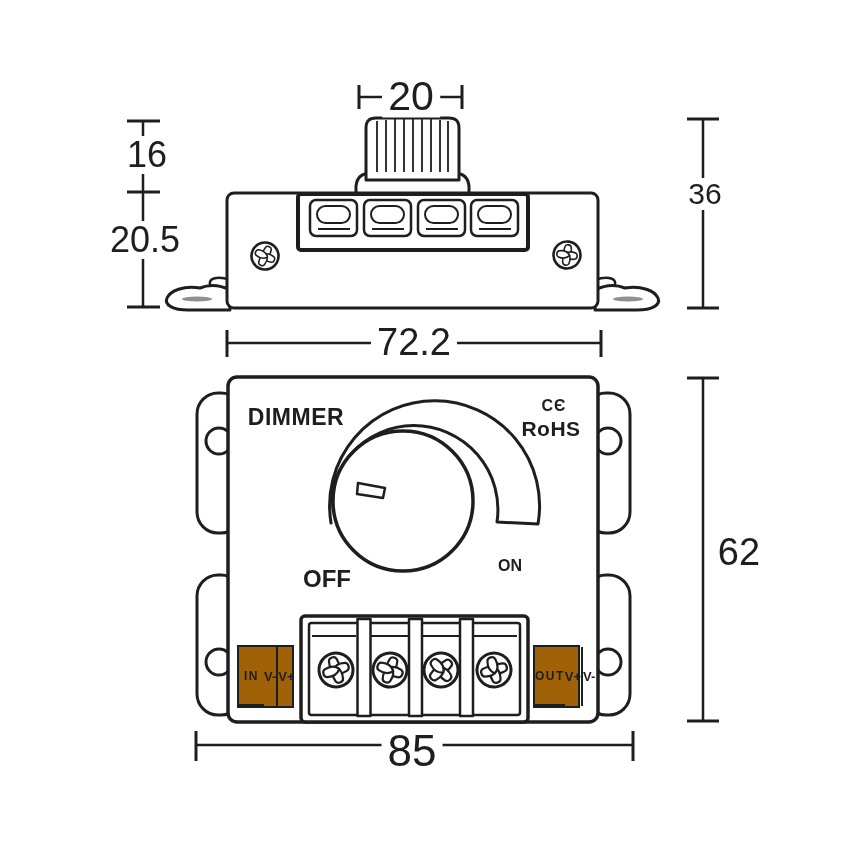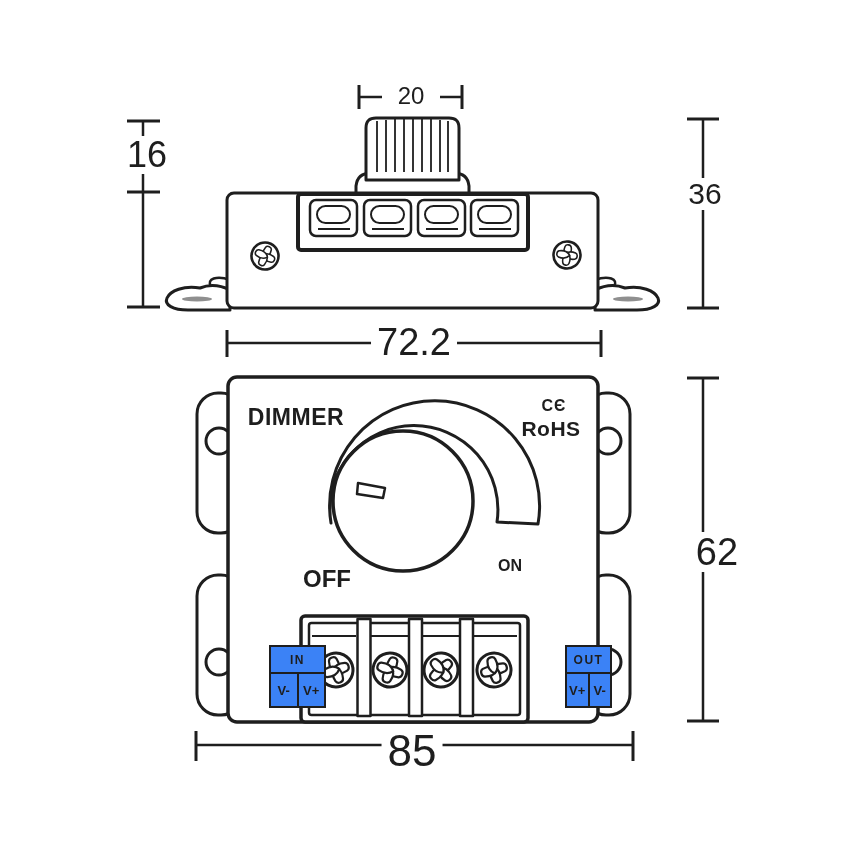--- a/index.html
+++ b/index.html
@@ -8,38 +8,38 @@
     font-family:"Liberation Sans", sans-serif;color:#1e1e1e;
   }
   #lineart{position:absolute;left:0;top:0;}
   .t{
     position:absolute;transform:translate(-50%,-50%);
     white-space:nowrap;line-height:1;color:#1e1e1e;
   }
   .dim{font-weight:400;background:#fff;padding:1px 6px;}
   .lbl{font-weight:700;}
   
-  .t-20  {left:411px;top:96px; font-size:24px;}
+  .t-20  {left:411px;top:96px; font-size:41px;}
   .t-16  {left:147px;top:155px;font-size:36px;}
   .t-205 {left:145px;top:240px;font-size:36px;}
   .t-36  {left:705px;top:194px;font-size:30px;}
   .t-845 {left:414px;top:342px;font-size:38px;}
-  .t-62  {left:717px;top:552px;font-size:38px;}
+  .t-62  {left:739px;top:552px;font-size:38px;}
   .t-85  {left:412px;top:751px;font-size:44px;}
   
   .t-title {left:296px;top:417px;font-size:23px;letter-spacing:.5px;}
   .t-ce    {left:554px;top:406px;font-size:16px;letter-spacing:1px;}
   .t-rohs  {left:551px;top:428px;font-size:21px;letter-spacing:.5px;}
   .t-off   {left:327px;top:579px;font-size:24px;}
   .t-on    {left:510px;top:566px;font-size:16px;}
   .t-rating{left:420px;top:594px;font-size:23px;}
   
   .term-box{
-    position:absolute;box-sizing:border-box;background:#3b82f6;
-    border:2.5px solid #1e1e1e;display:flex;flex-direction:column;margin-left:32px;
+    position:absolute;box-sizing:border-box;background:#a16207;
+    border:2.5px solid #1e1e1e;display:flex;
   }
   .term-box.in {left:237px;top:645px;width:57px;height:63px;}
   .term-box.out{left:533px;top:645px;width:47px;height:63px;}
   .term-head{
     flex:0 0 25px;display:flex;align-items:center;justify-content:center;
     border-bottom:2.5px solid #1e1e1e;font-size:12px;font-weight:700;letter-spacing:1.5px;
   }
   .term-cells{flex:1;display:flex;}
   .term-cell{
     flex:1;display:flex;align-items:center;justify-content:center;
@@ -201,20 +201,21 @@
       <g>
         <line x1="196" y1="745" x2="633" y2="745"></line>
         <line x1="196" y1="731" x2="196" y2="761" stroke-width="3"></line>
         <line x1="633" y1="731" x2="633" y2="761" stroke-width="3"></line>
       </g>
     </g>
   </svg>
 
   <div class="t dim t-20">20</div>
   <div class="t dim t-16">16</div>
+  <div class="t dim t-205">20.5</div>
   <div class="t dim t-36">36</div>
   <div class="t dim t-845">72.2</div>
   <div class="t dim t-62">62</div>
   <div class="t dim t-85">85</div>
 
   <div class="t lbl t-title">DIMMER</div>
   <div class="t lbl t-ce">CЄ</div>
   <div class="t lbl t-rohs">RoHS</div>
   <div class="t lbl t-off">OFF</div>
   <div class="t lbl t-on">ON</div>

